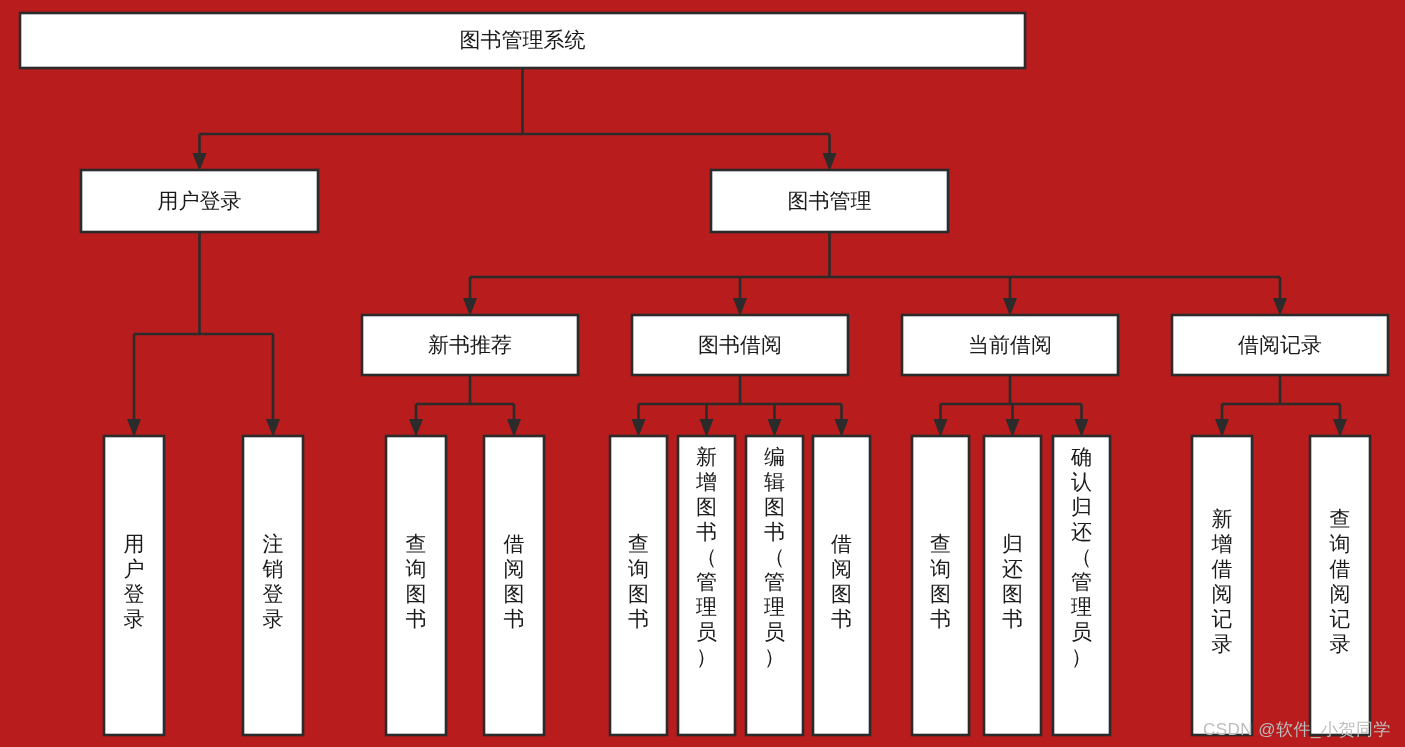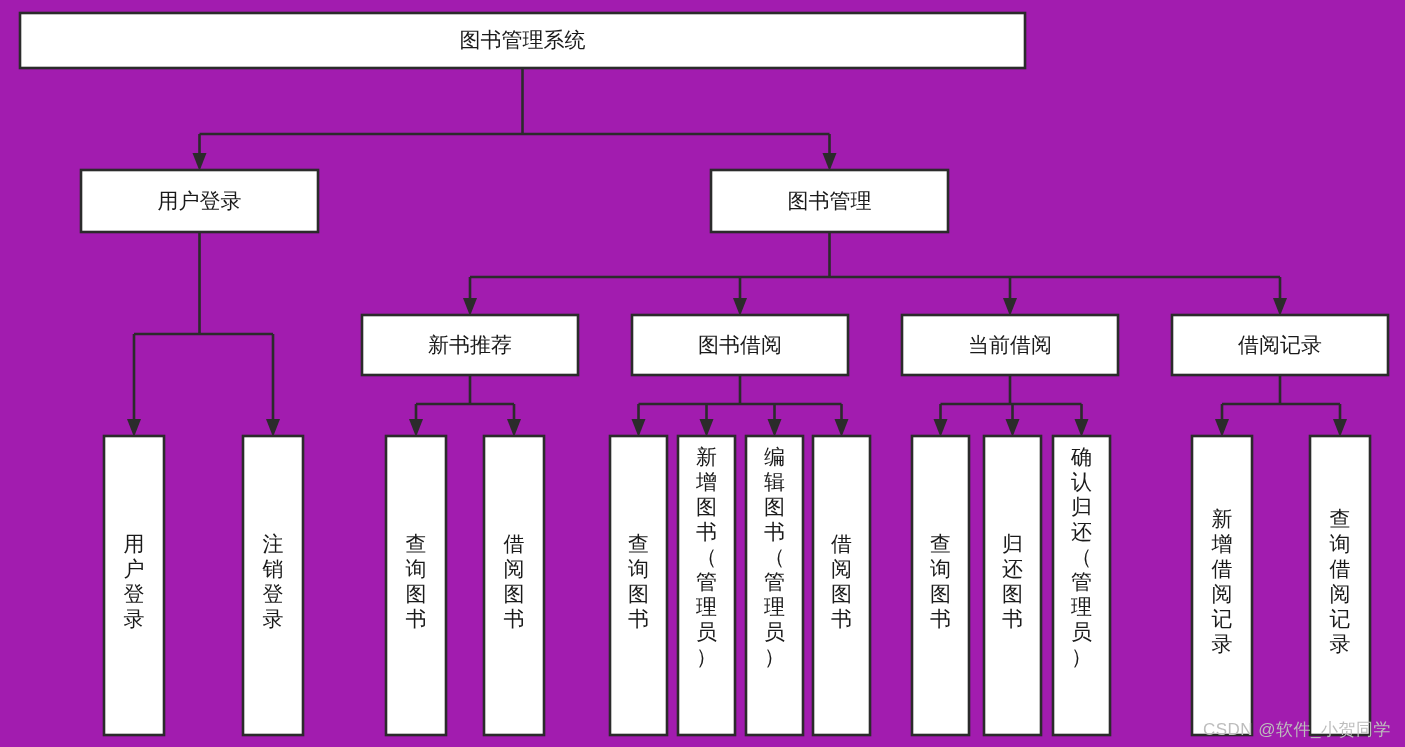--- a/index.html
+++ b/index.html
@@ -10,21 +10,21 @@
   body {
     width: 1405px;
     height: 747px;
     font-family: "Liberation Sans", "DejaVu Sans", sans-serif;
     overflow: hidden;
   }
   #diagram-root {
     position: relative;
     width: 1405px;
     height: 747px;
-    background: #a21caf;
+    background: #b91c1c;
   }
   svg.diagram-canvas {
     position: absolute;
     left: 0;
     top: 0;
     width: 1405px;
     height: 747px;
   }
   .node-rect {
     fill: #ffffff;

